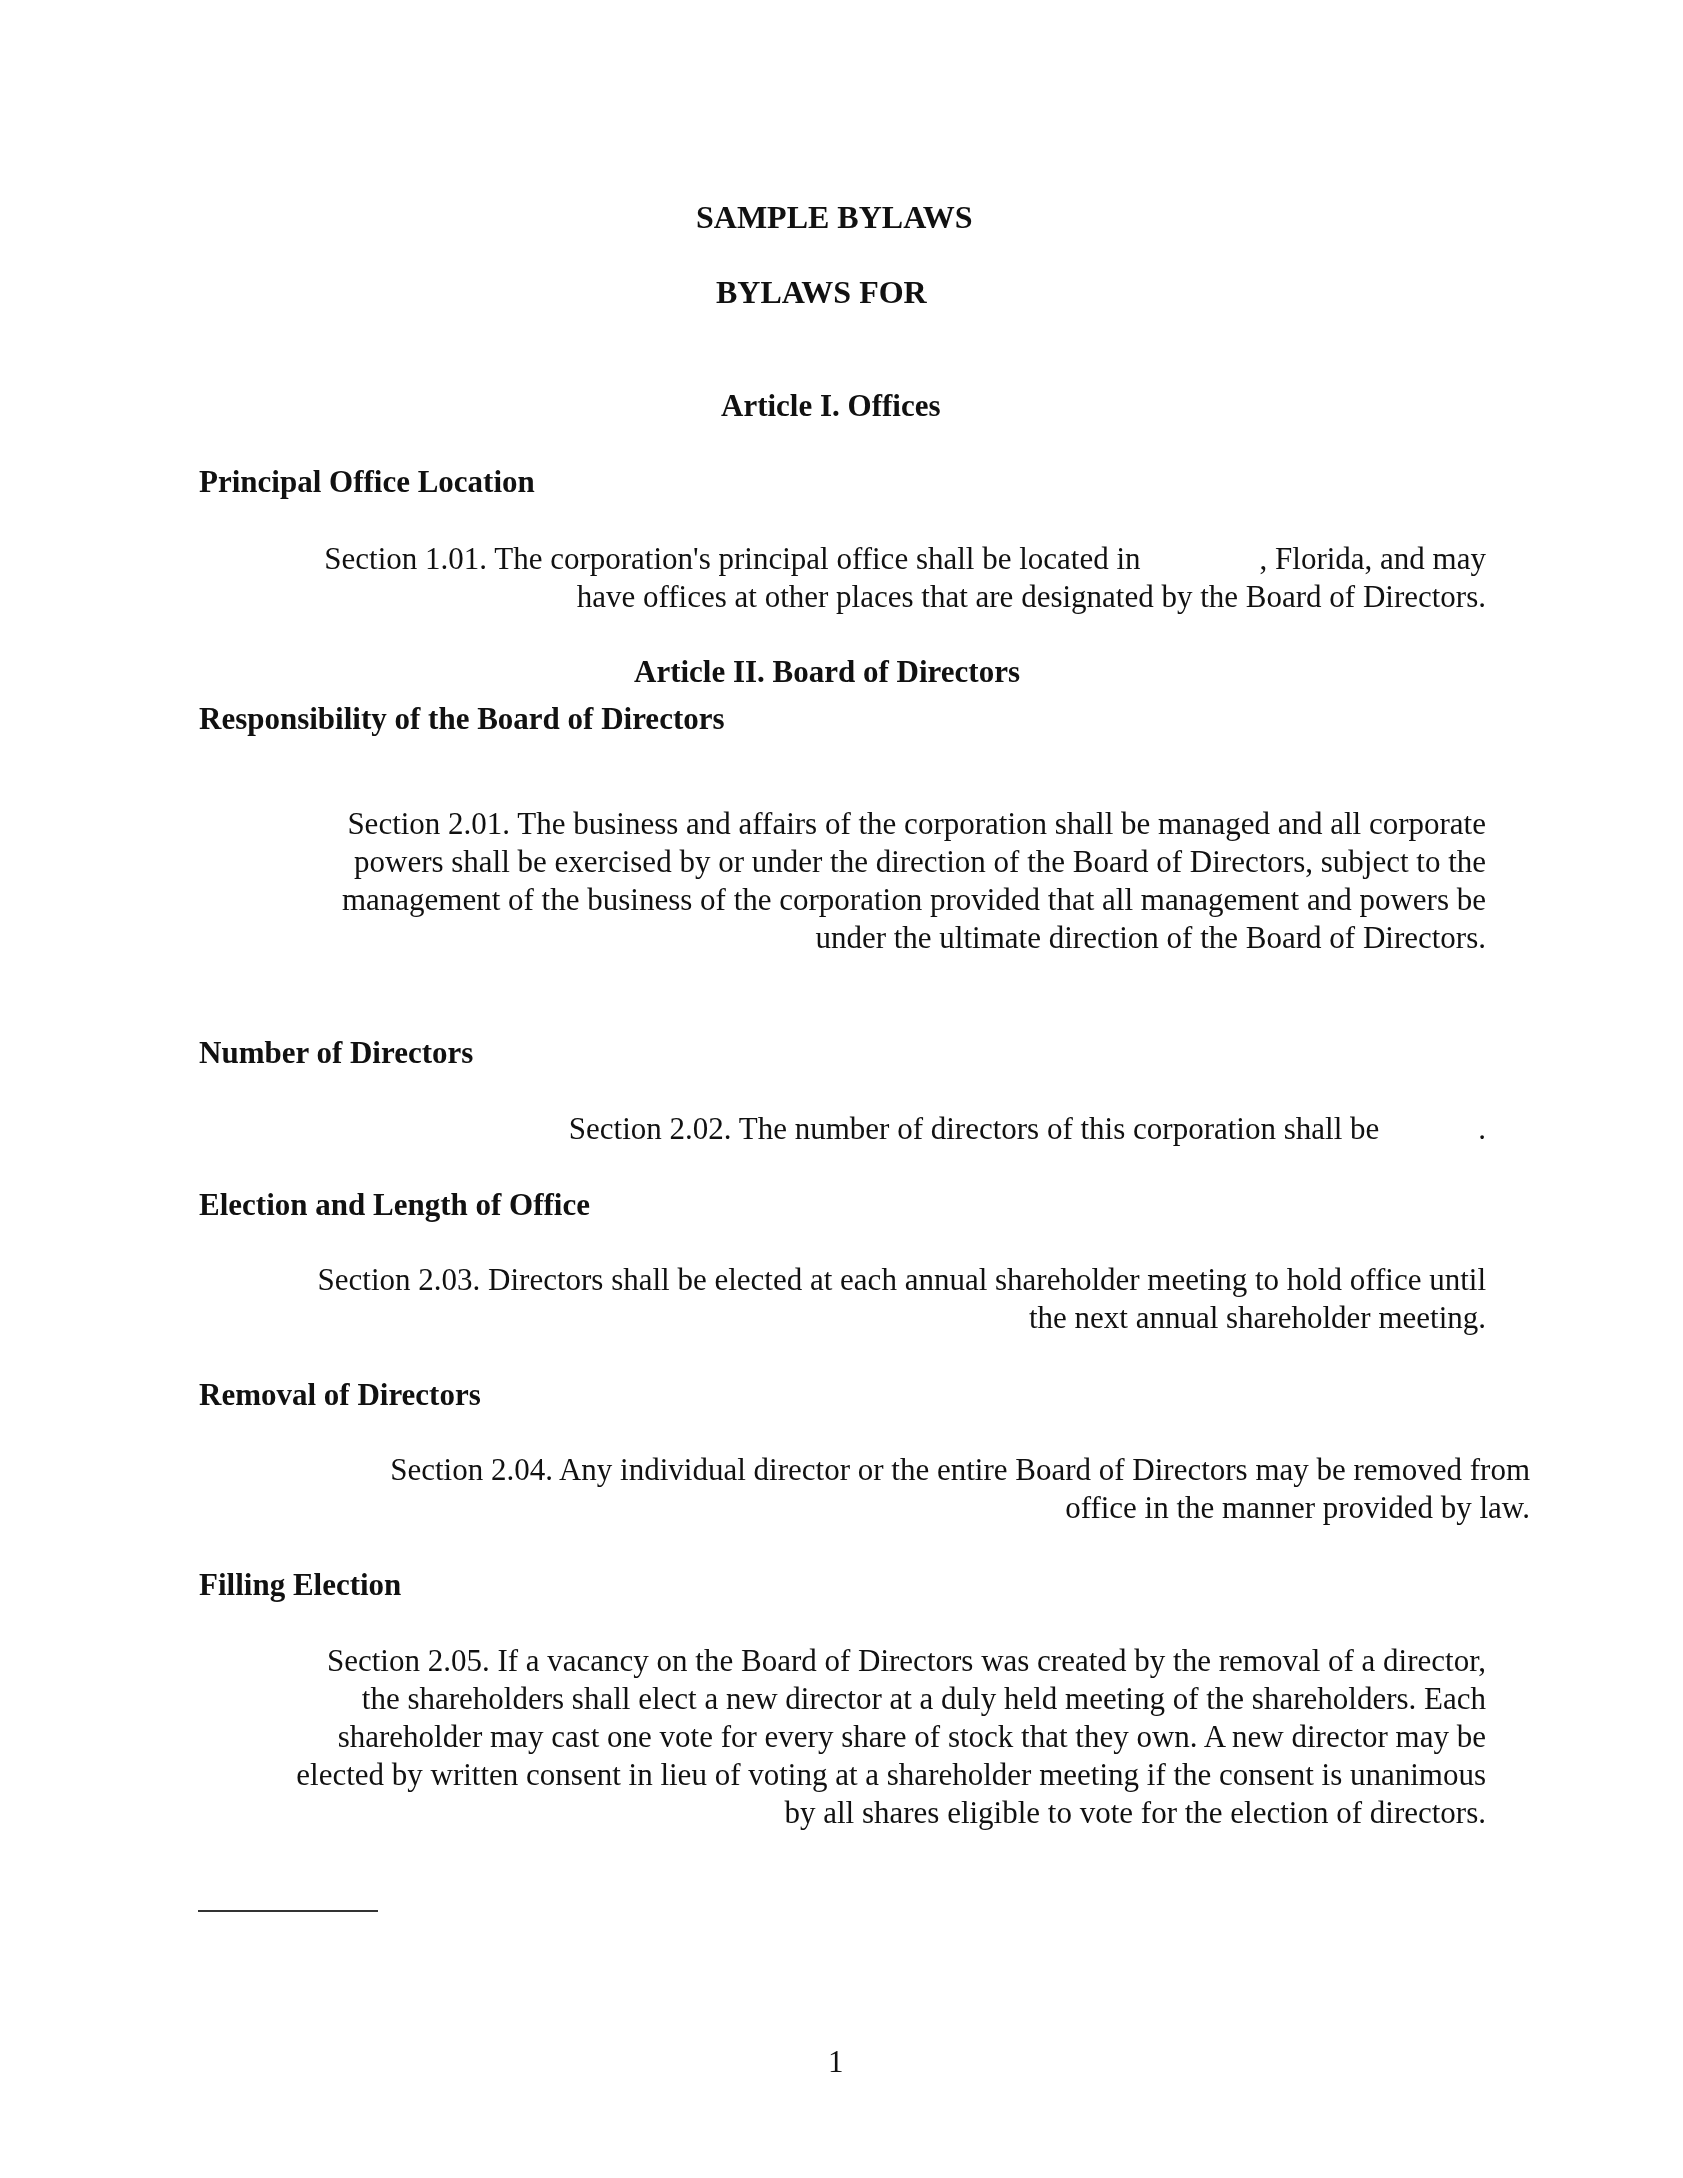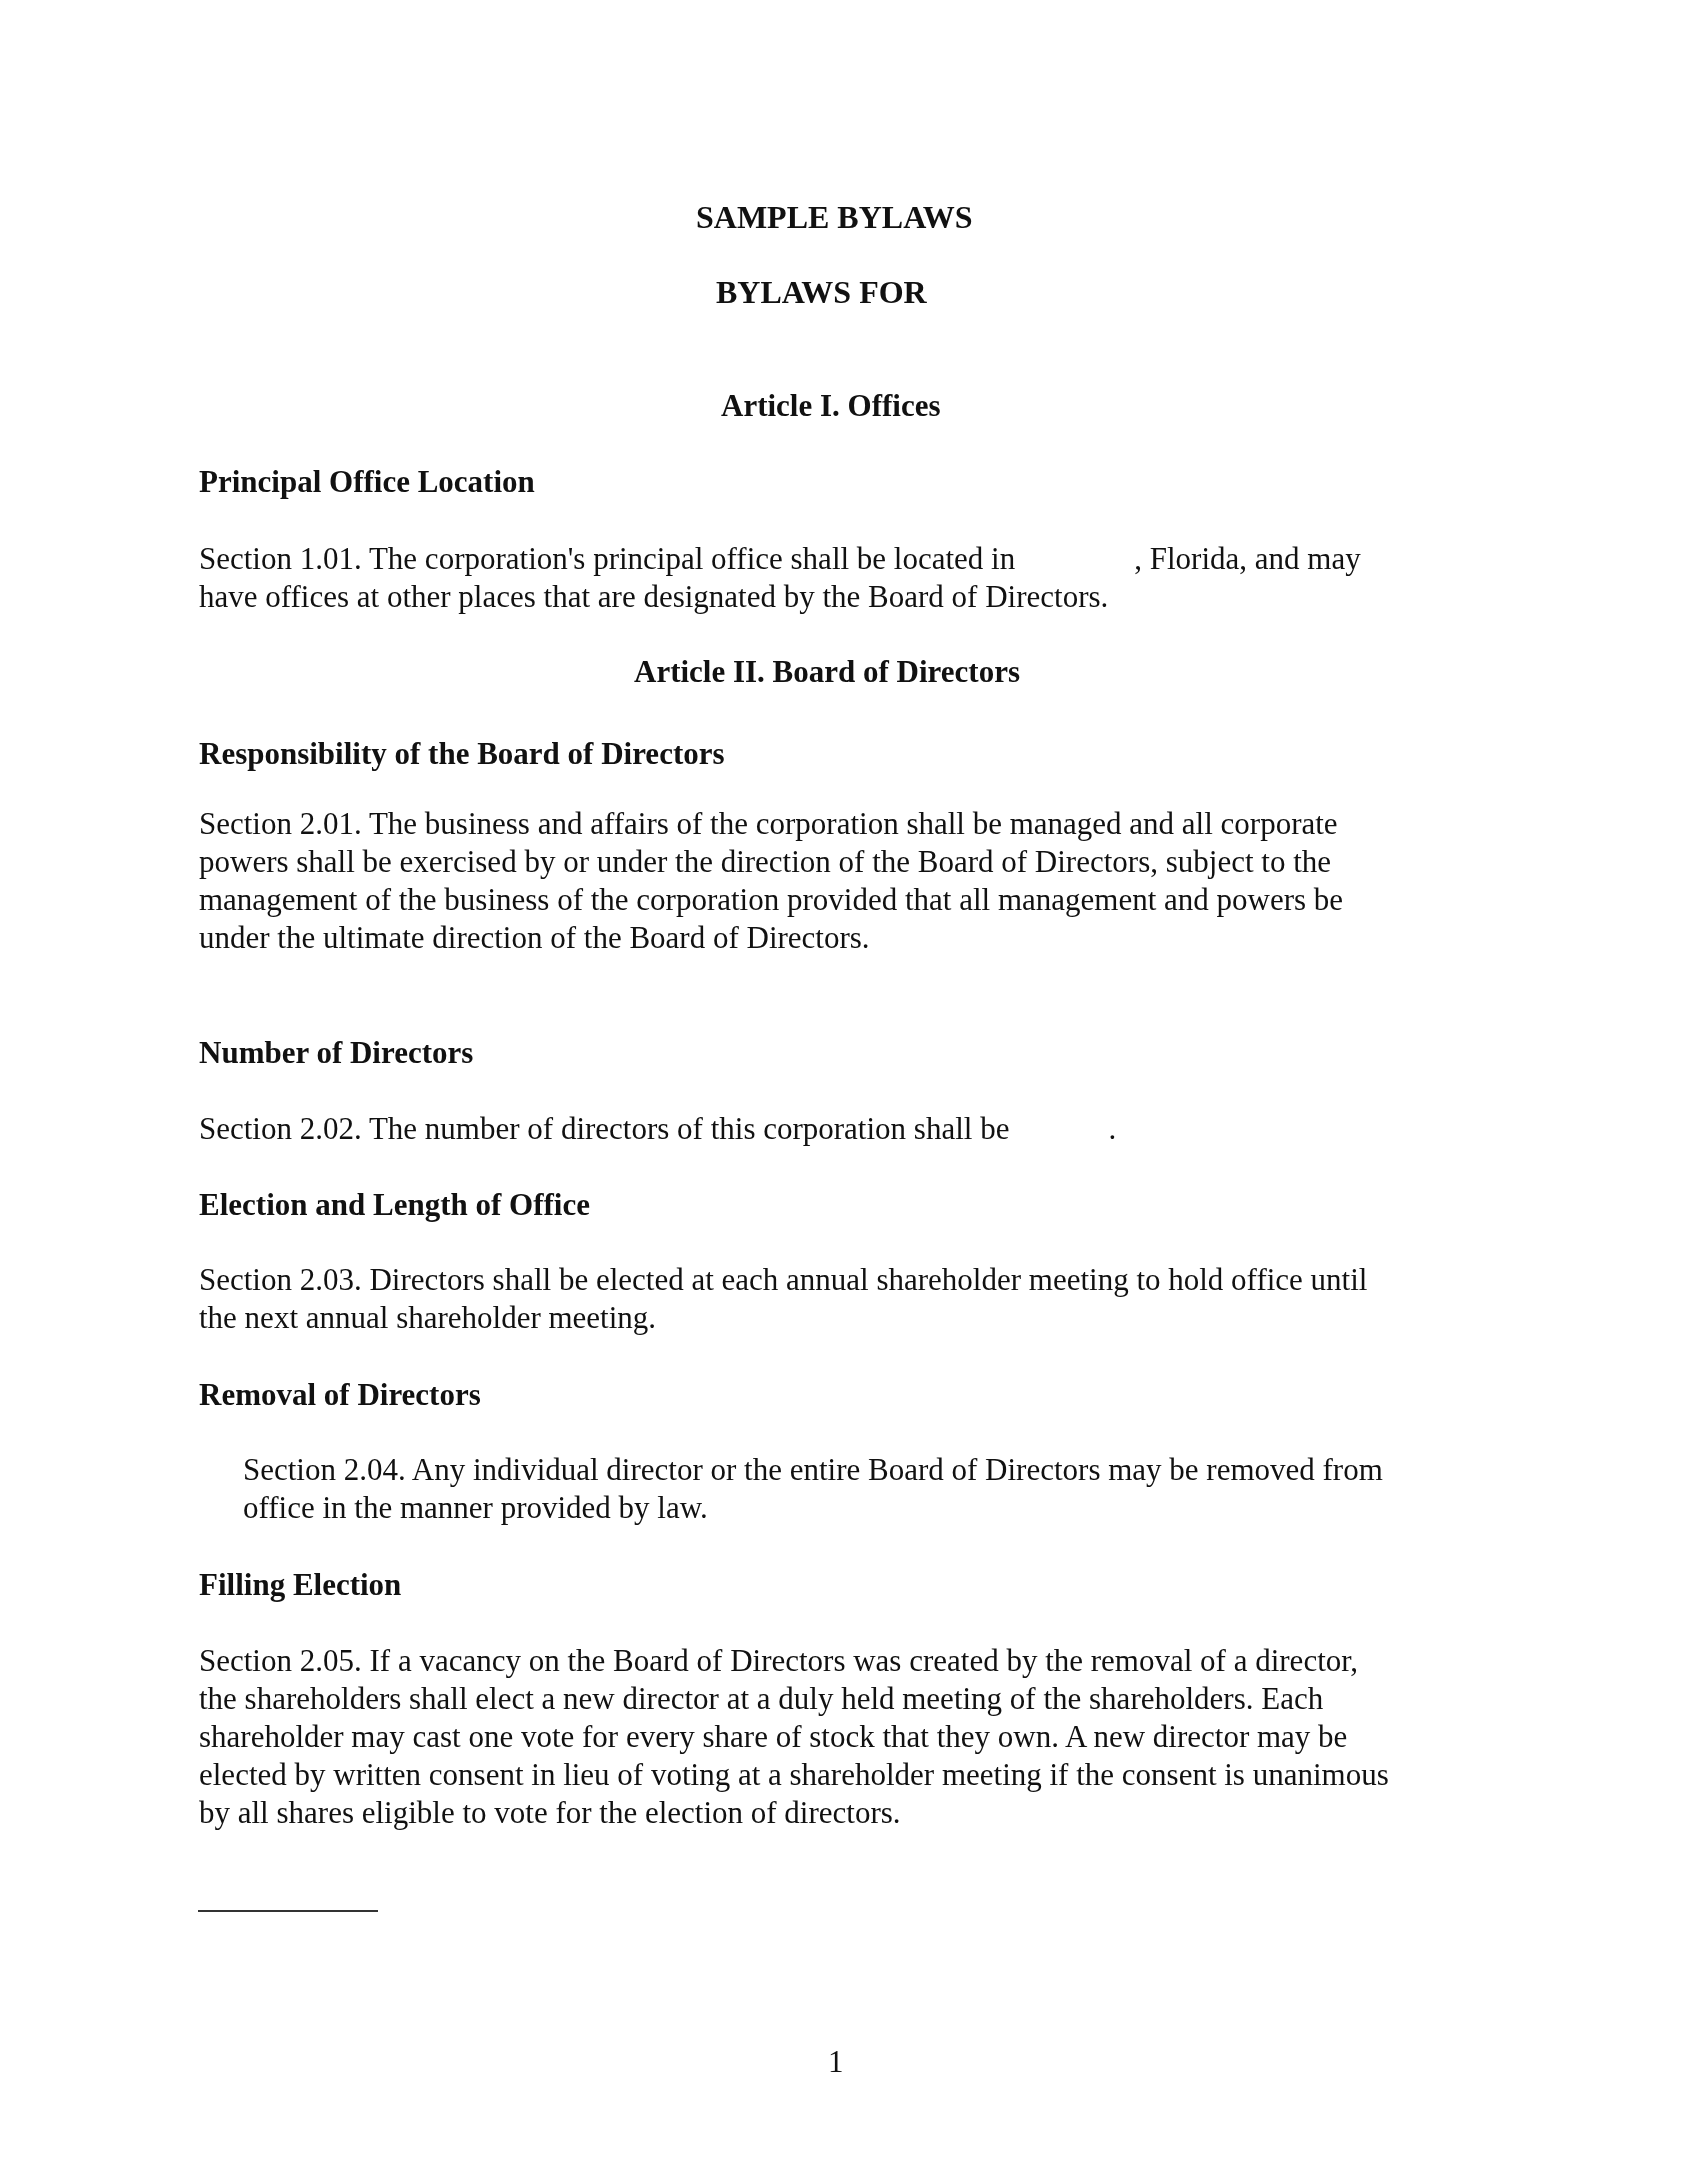--- a/index.html
+++ b/index.html
@@ -32,20 +32,21 @@
       font-size: 31px;
       line-height: 38px;
       left: 199px;
     }
     .para {
       position: absolute;
       left: 199px;
       width: 1287px;
       font-size: 31px;
       line-height: 38px;
+      text-align: right;
     }
     .para .line { display: block; white-space: nowrap; }
     .blank { display: inline-block; }
     .footnote-rule {
       position: absolute;
       left: 198px;
       top: 1910px;
       width: 180px;
       height: 0;
       border-top: 2px solid #333333;
@@ -72,21 +73,21 @@
 
   <div class="para" style="top:540px;">
     <span class="line">
       <span>Section 1.01.  The corporation's principal office shall be located in</span><span class="blank" style="width:119px;"></span><span>, Florida, and may</span>
     </span>
     <span class="line">have offices at other places that are designated by the Board of Directors.</span>
   </div>
 
   <div class="abs title" style="left:634px; top:653px; font-size:31px;">Article II.  Board of Directors</div>
 
-  <div class="abs heading" style="top:735px;">Responsibility of the Board of Directors</div>
+  <div class="abs heading" style="top:700px;">Responsibility of the Board of Directors</div>
 
   <div class="para" style="top:805px;">
     <span class="line">Section 2.01.  The business and affairs of the corporation shall be managed and all corporate</span>
     <span class="line">powers shall be exercised by or under the direction of the Board of Directors, subject to the</span>
     <span class="line">management of the business of the corporation provided that all management and powers be</span>
     <span class="line">under the ultimate direction of the Board of Directors.</span>
   </div>
 
   <div class="abs heading" style="top:1034px;">Number of Directors</div>
 

